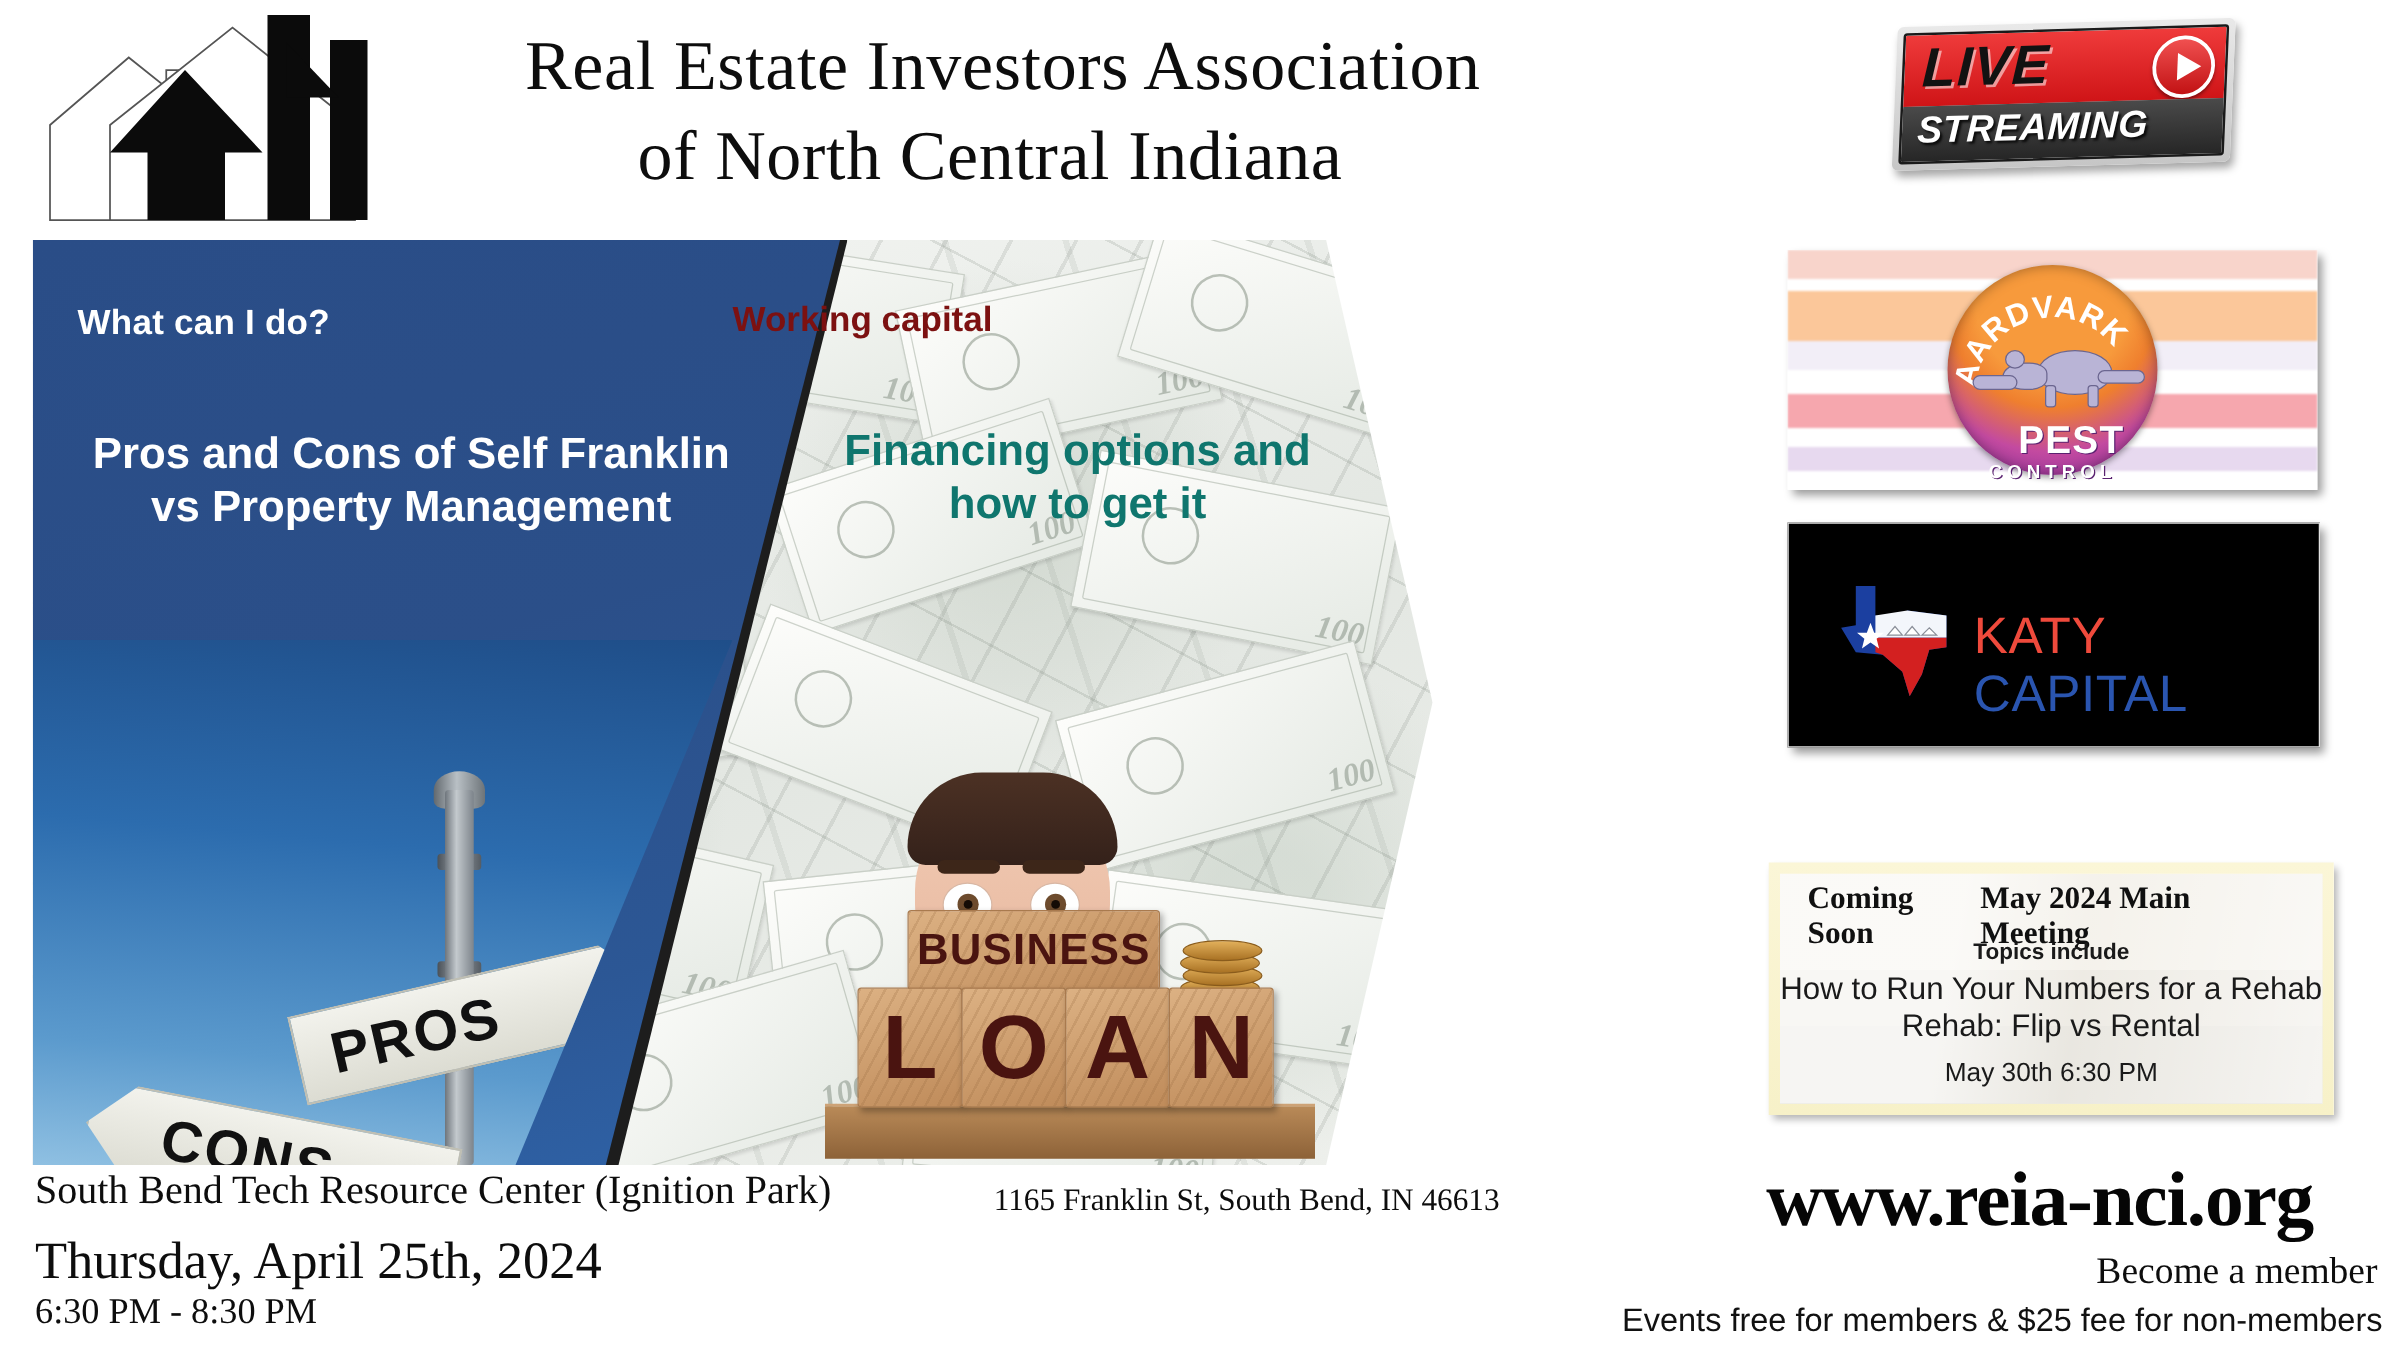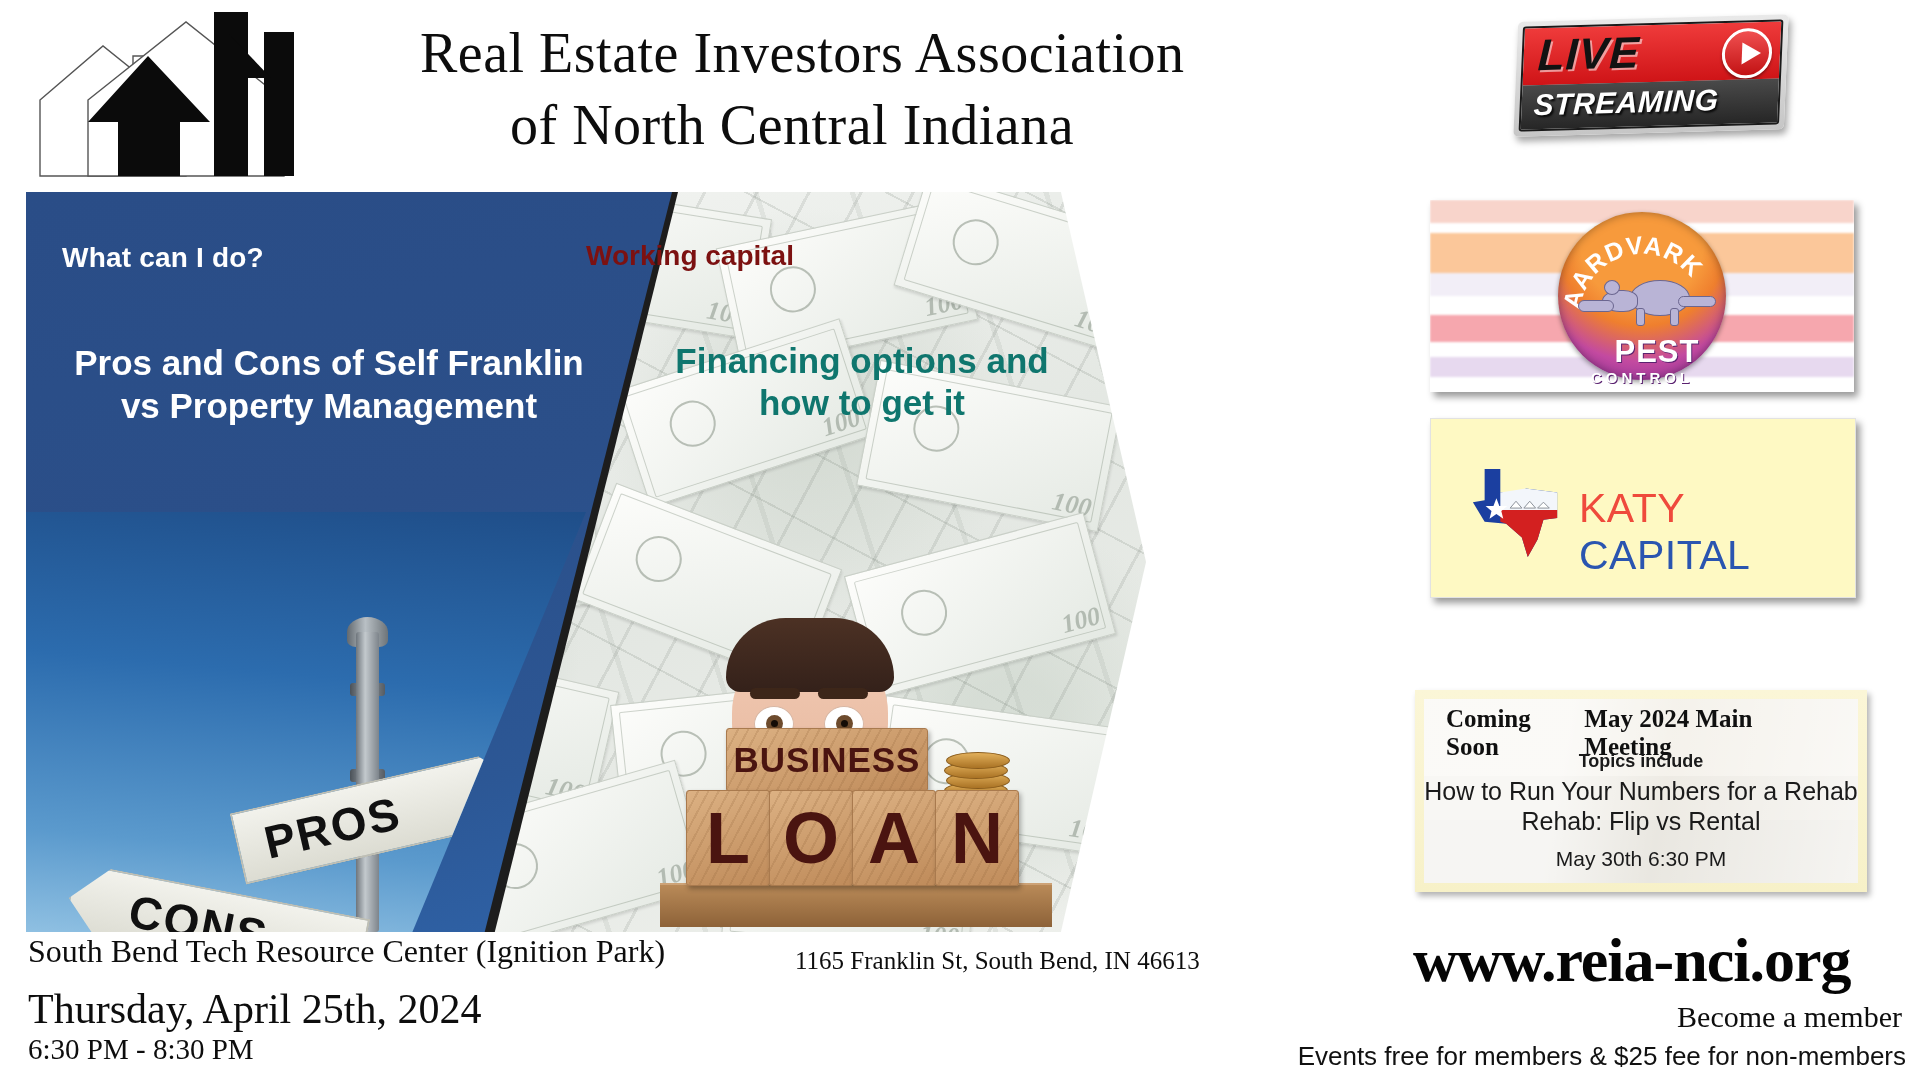--- a/index.html
+++ b/index.html
@@ -187,21 +187,21 @@
   .aard{position:absolute;left:128px;top:12px;width:168px;height:168px;border-radius:50%;
     background:radial-gradient(circle at 50% 18%, #f79a3c 0 38%, #ef7f2e 52%, #c34aa0 74%, #7f2a9a 100%);
     box-shadow:inset 0 0 10px rgba(0,0,0,.35),0 2px 5px rgba(0,0,0,.4);}
   .aard-arc{position:absolute;left:0;top:0;width:168px;height:168px;}
   .aard-arc text{font-family:"Liberation Sans",sans-serif;font-size:25px;font-weight:bold;fill:#ffffff;letter-spacing:1px;}
   .aard-body{position:absolute;left:38px;top:66px;width:96px;height:42px;}
   .ab{position:absolute;background:#b9b4d6;border:1.5px solid #6b6690;border-radius:50%;}
   .ap{position:absolute;left:24px;bottom:10px;width:150px;text-align:center;font-size:31px;font-weight:bold;color:#fff;letter-spacing:1px;text-shadow:1px 1px 0 #5a2170;font-family:"Liberation Sans",sans-serif;}
   .ac{position:absolute;left:14px;bottom:-6px;width:140px;text-align:center;font-size:15px;font-weight:bold;color:#fff;letter-spacing:4px;text-shadow:1px 1px 0 #5a2170;}
 
-  .spon2{position:absolute;left:1430px;top:418px;width:424px;height:178px;background:#fef9c3;border:1px solid #e2e2e2;box-shadow:4px 5px 7px rgba(0,0,0,.4);}
+  .spon2{position:absolute;left:1430px;top:418px;width:424px;height:178px;background:#000000;border:1px solid #e2e2e2;box-shadow:4px 5px 7px rgba(0,0,0,.4);}
   .tx{position:absolute;left:36px;top:44px;width:98px;height:98px;}
   .katy-txt{position:absolute;left:148px;top:66px;font-size:41px;letter-spacing:.5px;font-family:"Liberation Sans",sans-serif;}
   .katy-txt .k{color:#ef4a3c;}
   .katy-txt .c{color:#2a55b0;}
 
   .spon3{position:absolute;left:1415px;top:690px;width:452px;height:202px;
     background:linear-gradient(#fbf6d7,#f7f1c8);padding:9px;box-sizing:border-box;
     box-shadow:3px 4px 6px rgba(0,0,0,.3);}
   .spon3-in{position:relative;width:100%;height:100%;overflow:hidden;background:#fdfdfb;}
   .spon3-photo{position:absolute;inset:0;

